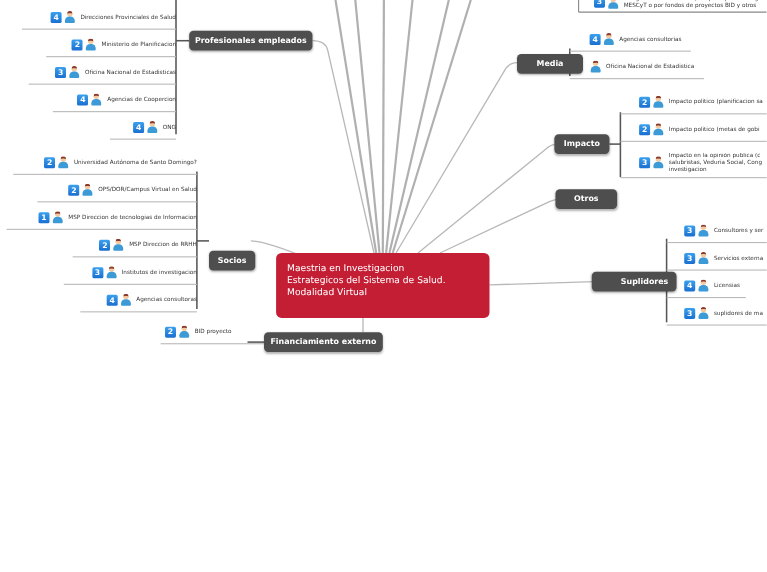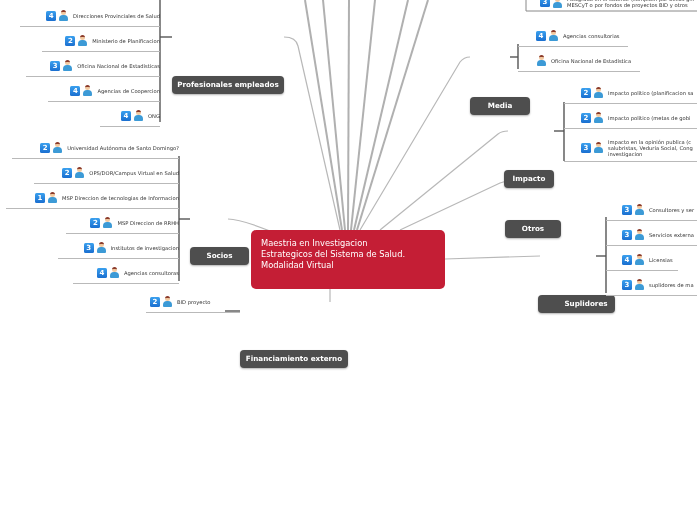--- a/index.html
+++ b/index.html
@@ -1,20 +1,20 @@
 <!DOCTYPE html>
 <html><head>
 <meta charset="utf-8">
 <style>
   html, body { margin:0; padding:0; }
   body { width:697px; height:520px; position:relative; overflow:hidden; background:#ffffff; font-family:"DejaVu Sans", sans-serif; }
   #lines { position:absolute; left:0; top:0; width:697px; height:520px; }
   .central { position:absolute; left:251px; top:230px; width:194px; height:59px; background:#c41e35; border-radius:5px; box-sizing:border-box; padding:8px 10px; color:#fff; font-weight:normal; font-size:8.3px; line-height:11.2px; }
   .central span { display:block; }
-  .branch { position:absolute; background:#4e4e4e; color:#fff; font-weight:bold; font-size:7.2px; border-radius:4px; height:18px; line-height:18px; text-align:center; box-shadow:0 1px 2px rgba(0,0,0,0.3);margin-top:48px; }
+  .branch { position:absolute; background:#4e4e4e; color:#fff; font-weight:bold; font-size:7.2px; border-radius:4px; height:18px; line-height:18px; text-align:center; box-shadow:0 1px 2px rgba(0,0,0,0.3); }
   .leaf { position:absolute; display:flex; align-items:center; font-size:5.2px; color:#333; border-bottom:1px solid #b9b9b9; box-sizing:border-box; height:22px; }
   .leaf.right { justify-content:flex-start; }
   .leaf.left { justify-content:flex-end; }
   .badge { width:10px; height:10px; background:linear-gradient(#3aa0ee,#1a6fd0); color:#fff; font-weight:bold; font-size:7px; line-height:10px; text-align:center; border-radius:1.5px; margin-right:2px; flex:none; }
   .person { width:11px; height:11px; position:relative; margin-right:4px; flex:none; }
   .person .head { position:absolute; left:3px; top:0; width:5px; height:5px; border-radius:50%; background:#f2c9a0; border-top:2px solid #8b3a2a; box-sizing:border-box; }
   .person .body { position:absolute; left:1px; top:5px; width:9px; height:6px; border-radius:4px 4px 1px 1px; background:#3c9ad6; }
   .leaf .txt { white-space:nowrap; }
   .leaf .txt.multi { white-space:normal; line-height:6px; }
 </style>
@@ -99,21 +99,21 @@
 </div>
 <div class="leaf left" style="left:100px;top:105px;width:60px;">
   <span class="badge">4</span>
   <span class="person">
       <i class="head"></i>
       <i class="body"></i>
     </span>
   <span class="txt">ONG</span>
 </div>
 
-<div class="branch" style="left:190px;top:199px;width:59px;text-align:center;">Socios</div>
+<div class="branch" style="left:190px;top:228px;width:42px;text-align:center;">Socios</div>
 <div class="leaf left" style="left:12px;top:137px;width:167px;">
   <span class="badge">2</span>
   <span class="person">
       <i class="head"></i>
       <i class="body"></i>
     </span>
   <span class="txt">Universidad Autónoma de Santo Domingo?</span>
 </div>
 <div class="leaf left" style="left:34px;top:162px;width:145px;">
   <span class="badge">2</span>

